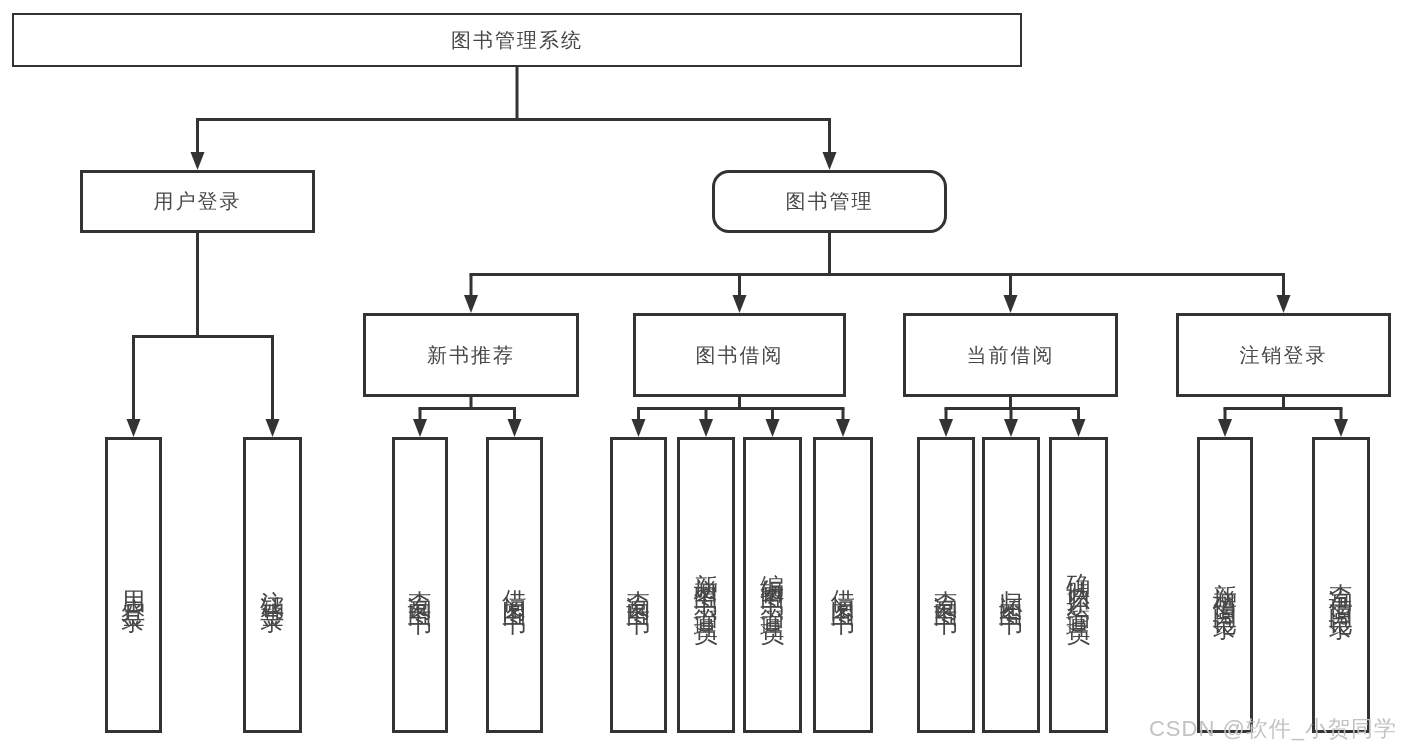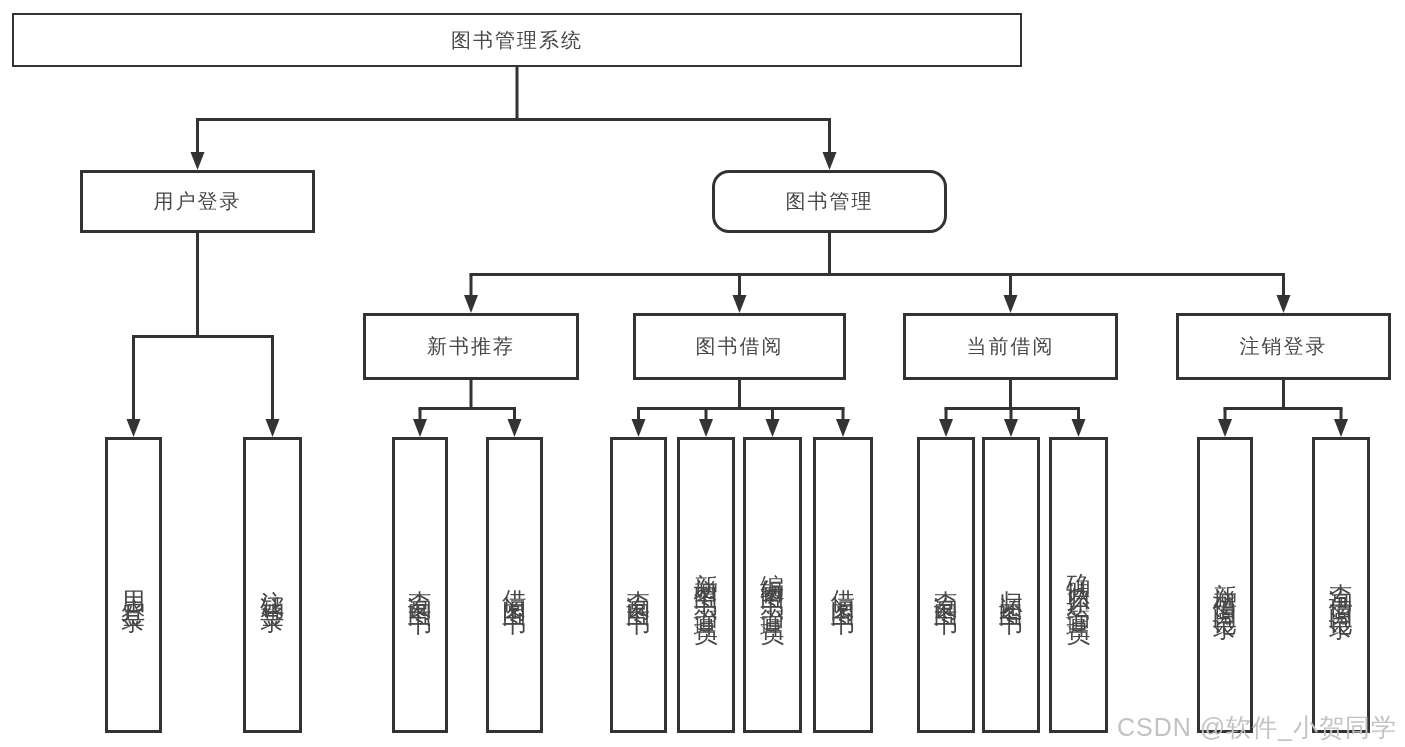--- a/index.html
+++ b/index.html
@@ -7,29 +7,29 @@
   .stage{position:relative;width:1405px;height:747px;background:#ffffff;}
   .stage svg{position:absolute;left:0;top:0;z-index:1;}
   .box{
     position:absolute;box-sizing:border-box;background:#ffffff;
     border:3px solid #333333;display:flex;align-items:center;justify-content:center;
     color:#474747;z-index:2;
   }
   .root{left:12px;top:13px;width:1010px;height:54px;border-width:2px;}
   .hl{font-size:20px;letter-spacing:2px;white-space:nowrap;}
   .l2{top:170px;width:235px;height:63px;}
-  .l3{top:313px;height:67px;}
+  .l3{top:313px;height:84px;}
   .leaf{top:437px;height:296px;}
   .leaf .v{
     writing-mode:vertical-rl;text-orientation:mixed;
     font-size:24px;letter-spacing:7px;line-height:1.15;white-space:nowrap;
   }
   .watermark{
     position:absolute;right:8px;bottom:3px;z-index:6;
-    color:#c2c2c2;font-size:25px;letter-spacing:1px;white-space:nowrap;
+    color:#c2c2c2;font-size:22px;letter-spacing:1px;white-space:nowrap;
   }
 </style>
 </head>
 <body>
 
 <div class="stage">
 
   <svg width="1405" height="747" viewBox="0 0 1405 747" stroke="#333333" stroke-width="3" fill="#333333">
 
     <line x1="517" y1="67" x2="517" y2="119.5"></line>

